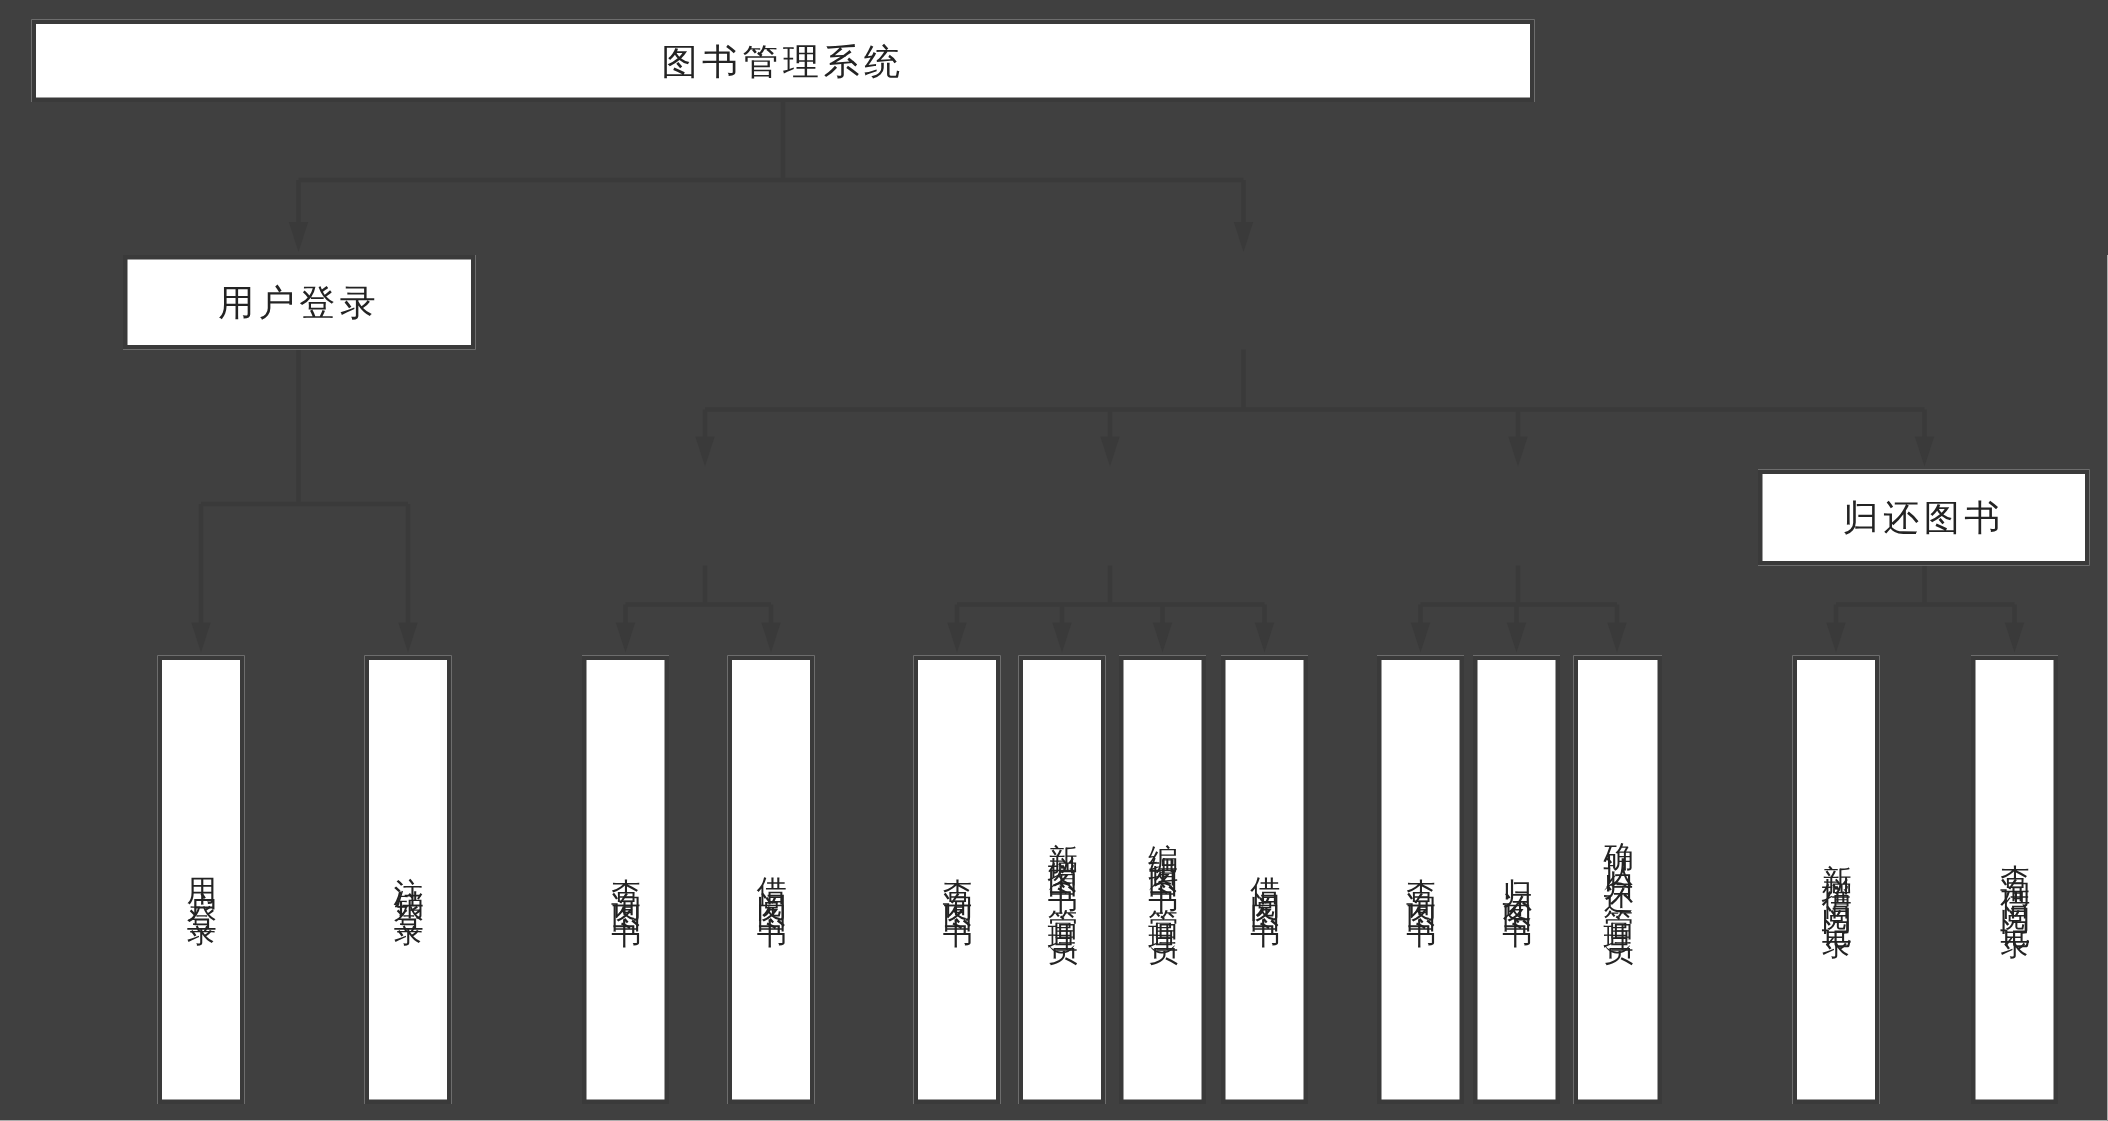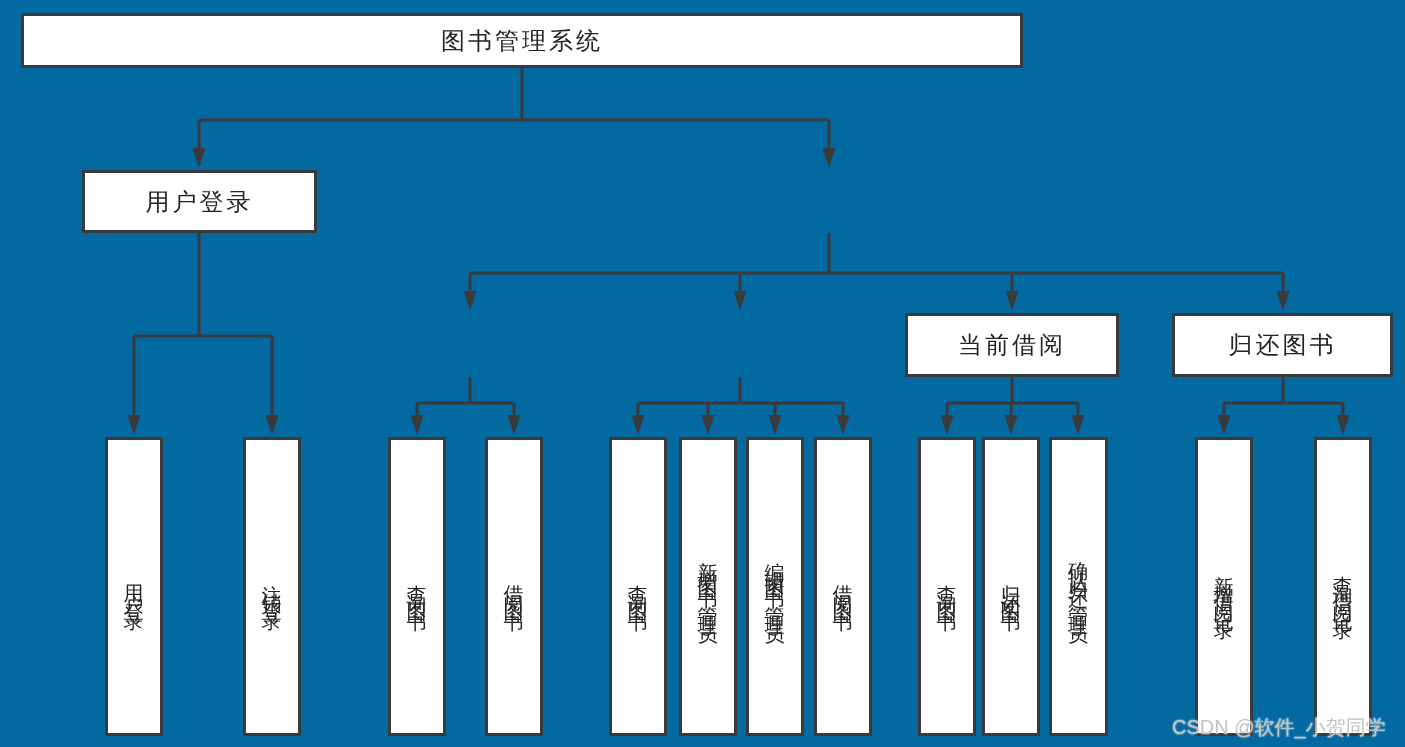--- a/index.html
+++ b/index.html
@@ -5,21 +5,21 @@
   html, body {
     margin: 0;
     padding: 0;
     background: #ffffff;
     font-family: "Liberation Sans", sans-serif;
   }
   .canvas {
     position: relative;
     width: 1405px;
     height: 747px;
-    background: #0369a1;
+    background: #404040;
     overflow: hidden;
   }
   .wires {
     position: absolute;
     left: 0;
     top: 0;
     z-index: 0;
   }
   .node {
     position: absolute;
@@ -94,23 +94,20 @@
   </svg>
 
   <div class="node" style="left:21px;top:13px;width:1002px;height:55px">
     <span class="lbl">图书管理系统</span>
   </div>
 
   <div class="node" style="left:82px;top:170px;width:235px;height:63px">
     <span class="lbl">用户登录</span>
   </div>
 
-  <div class="node" style="left:905px;top:313px;width:214px;height:64px">
-    <span class="lbl">当前借阅</span>
-  </div>
   <div class="node" style="left:1172px;top:313px;width:221px;height:64px">
     <span class="lbl">归还图书</span>
   </div>
 
   <div class="node v" style="left:105px;top:437px;width:58px;height:299px">
     <span class="lbl">用户登录</span>
   </div>
   <div class="node v" style="left:243px;top:437px;width:58px;height:299px">
     <span class="lbl">注销登录</span>
   </div>
@@ -145,15 +142,14 @@
     <span class="lbl">确认归还（管理员）</span>
   </div>
 
   <div class="node v" style="left:1195px;top:437px;width:58px;height:299px">
     <span class="lbl">新增借阅记录</span>
   </div>
   <div class="node v" style="left:1314px;top:437px;width:58px;height:299px">
     <span class="lbl">查询借阅记录</span>
   </div>
 
-  <div class="watermark">CSDN @软件_小贺同学</div>
 
 </div>
 
 </body></html>

